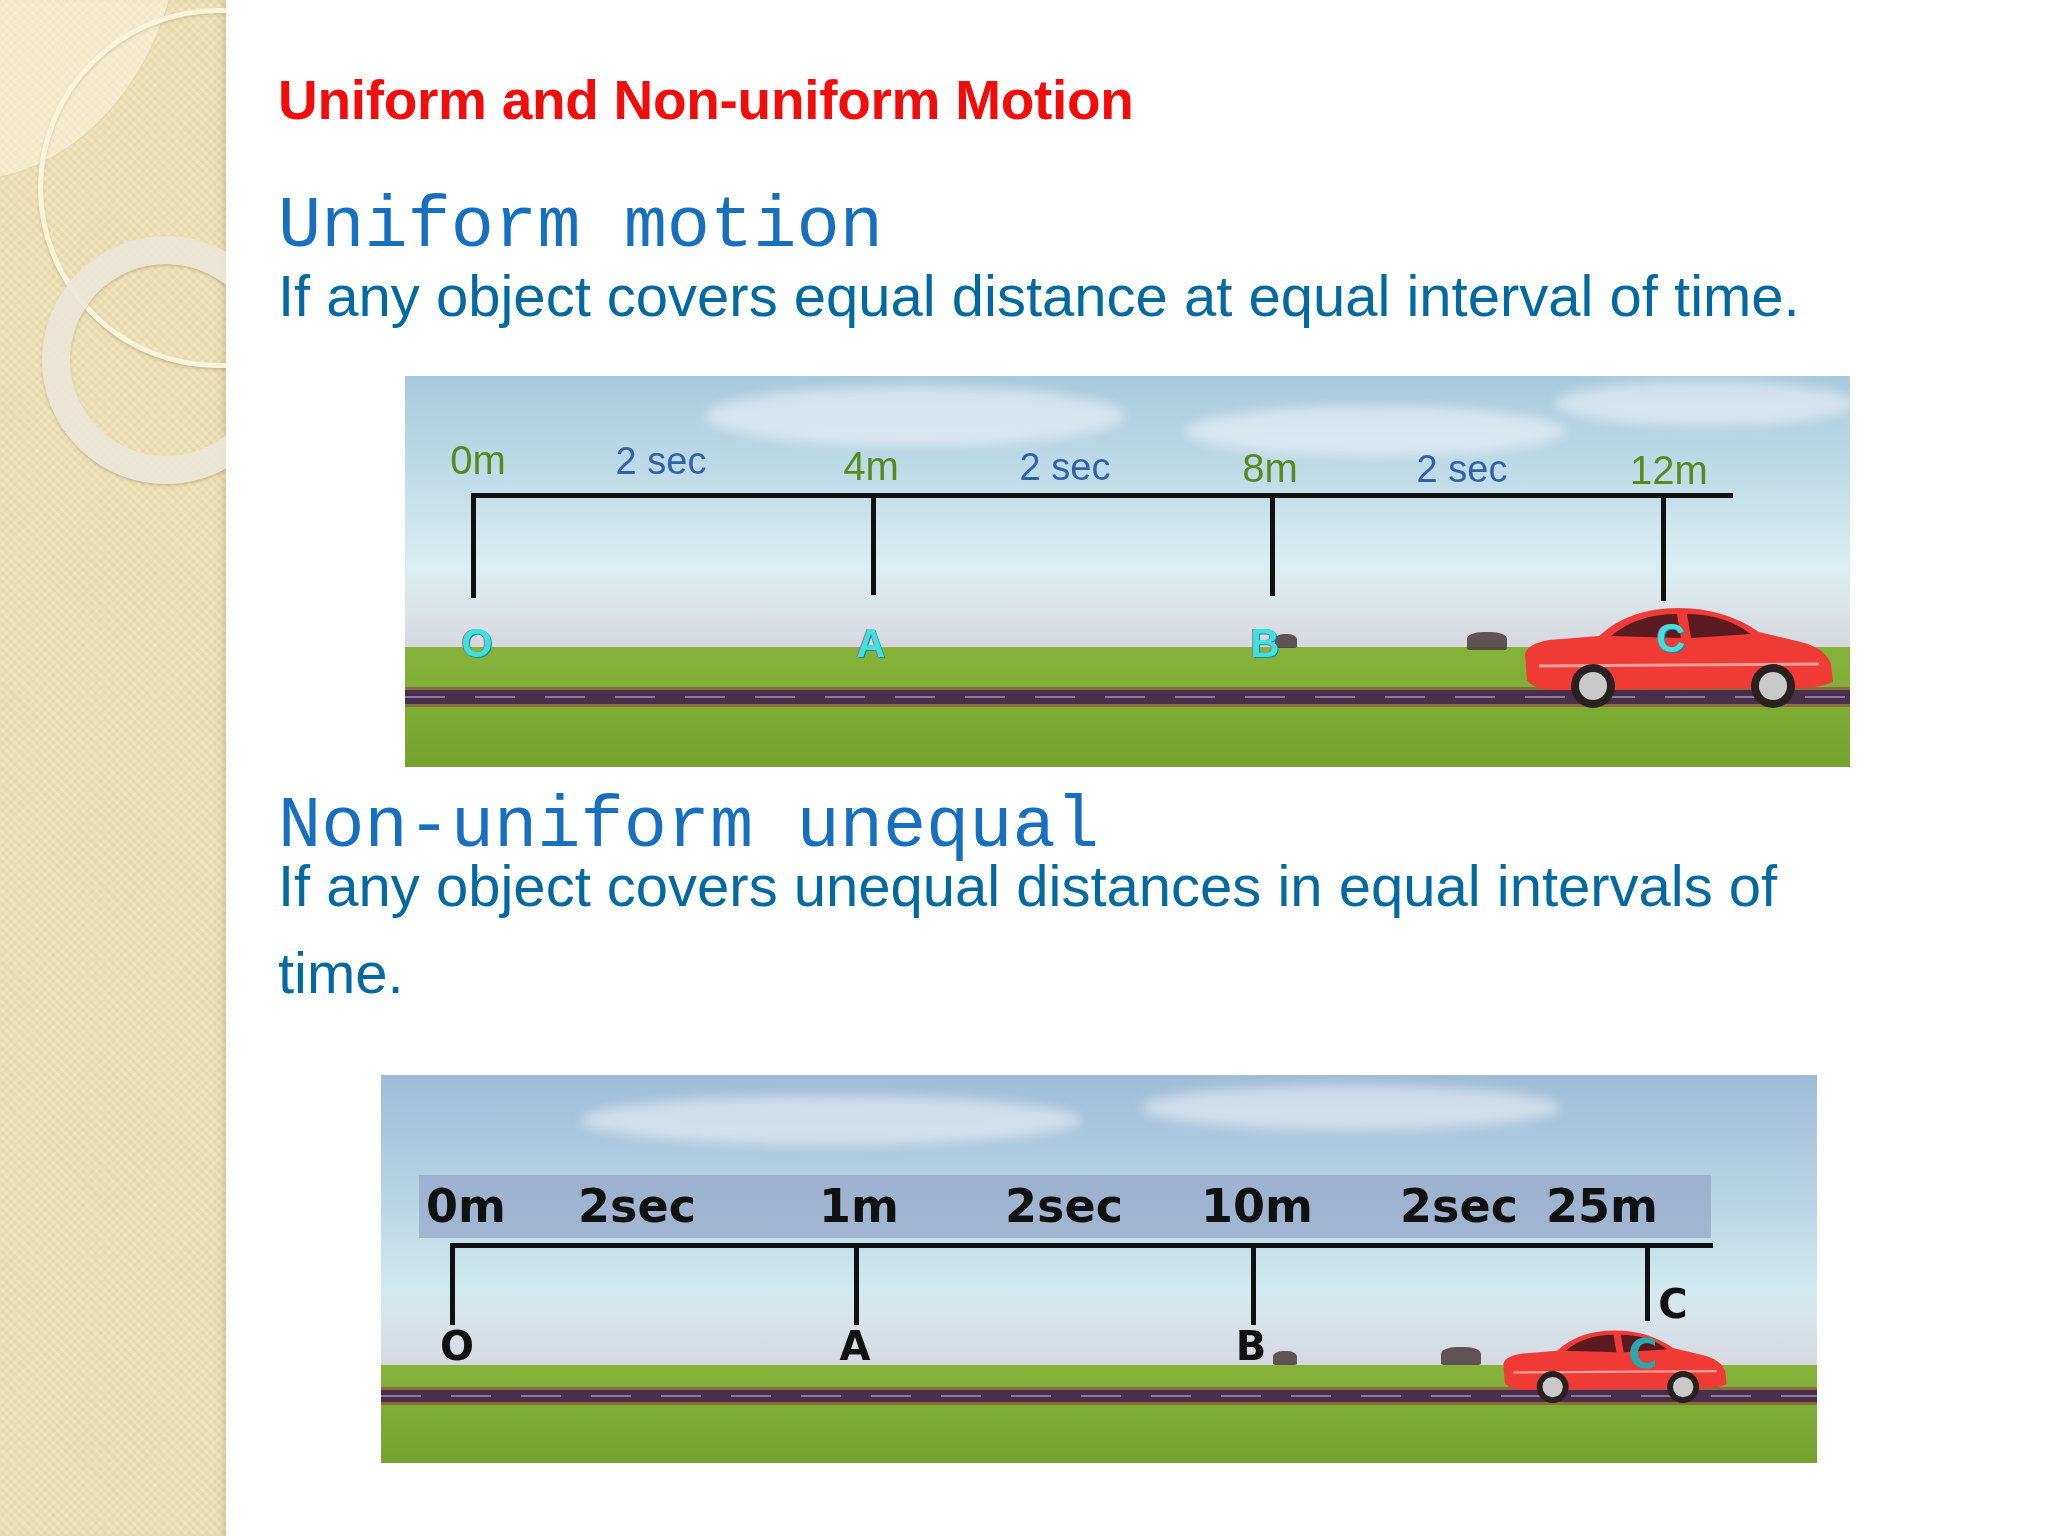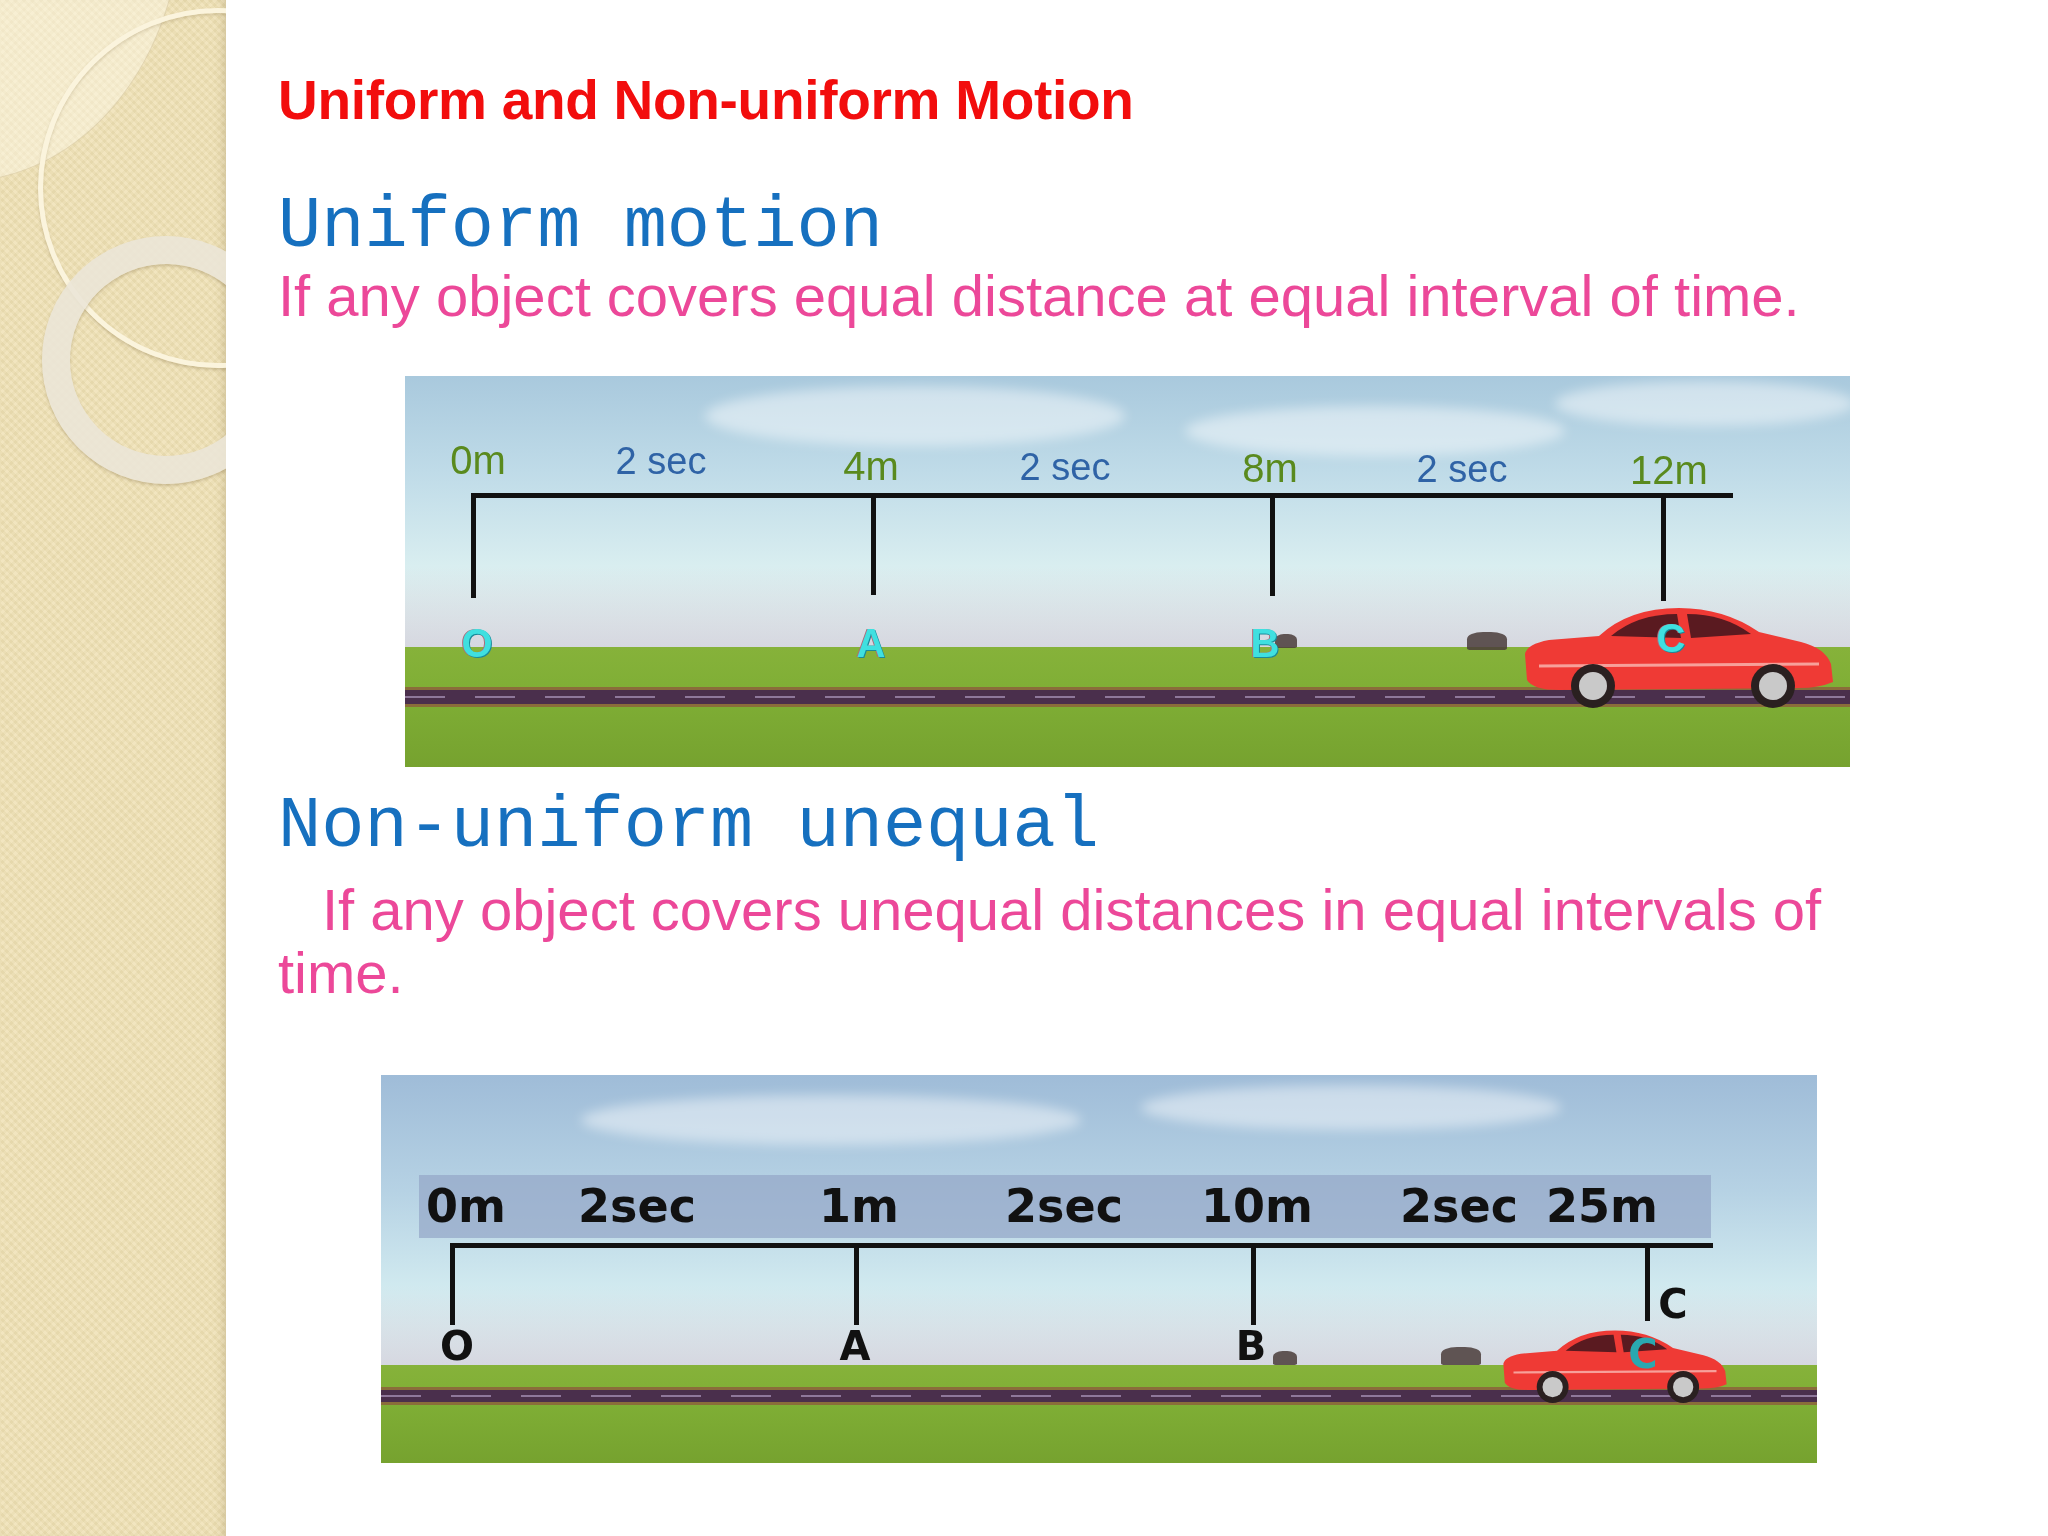--- a/index.html
+++ b/index.html
@@ -40,21 +40,21 @@
 
   .title {
     position:absolute; left:278px; top:68px;
     font-size:55px; font-weight:bold; color:#f20d0d; white-space:nowrap;
     letter-spacing:-0.3px;
   }
   .heading {
     position:absolute; left:278px; font-size:72px; color:#1670bf; white-space:nowrap;font-family:Liberation Mono, monospace;
   }
   .body-text {
-    position:absolute; left:278px; font-size:58px; color:#ec4899; white-space:nowrap;
+    position:absolute; left:278px; font-size:58px; color:#0369a1; white-space:nowrap;
     line-height:75px;
   }
 
   
   .scene {
     position:absolute; overflow:hidden;margin-left:19px;
   }
   .scene .sky {
     position:absolute; left:0; top:0; right:0;
     background:linear-gradient(180deg, #a9c9dd 0%, #bfdbe8 35%, #d9eef0 70%, #e6f3ef 100%);
@@ -153,21 +153,21 @@
     <line x1="20" y1="64" x2="300" y2="62" stroke="#f7a09a" stroke-width="3"></line>
     <circle cx="74" cy="84" r="22" fill="#2a2020"></circle>
       <circle cx="74" cy="84" r="14" fill="#c9c9c9"></circle>
     <circle cx="254" cy="84" r="22" fill="#2a2020"></circle>
       <circle cx="254" cy="84" r="14" fill="#c9c9c9"></circle>
   </svg>
   <div class="lbl pt" style="left:1266px; top:240px;">C</div>
 </div>
 
 <div class="heading" style="top:786px;">Non-uniform unequal</div>
-<div class="body-text" style="top:872px;margin-left:44px;">If any object covers unequal distances in equal intervals of</div>
+<div class="body-text" style="top:848px;">If any object covers unequal distances in equal intervals of</div>
 <div class="body-text" style="top:935px;">time.</div>
 
 <div class="scene s2" style="left:362px; top:1075px; width:1436px; height:388px;">
   <div class="sky" style="height:290px; background:linear-gradient(180deg,#9fbcd8 0%, #b6d2e4 40%, #d2ebf0 75%, #e4f4f2 100%);"></div>
   <div class="cloud" style="left:200px; top:20px; width:500px; height:50px;"></div>
   <div class="cloud" style="left:760px; top:10px; width:420px; height:45px;"></div>
   <div class="haze" style="top:210px; height:80px;"></div>
   <div class="labelband" style="left:38px; top:100px; width:1292px; height:63px;"></div>
   <div class="grass" style="height:98px;"></div>
   <div class="road" style="top:312px; height:12px;"></div>

